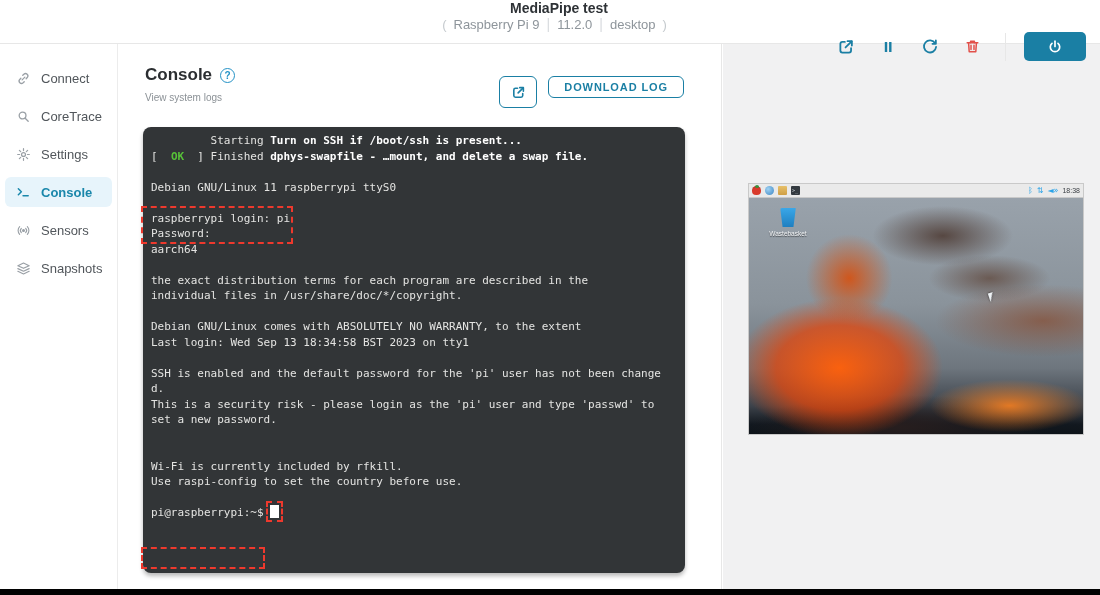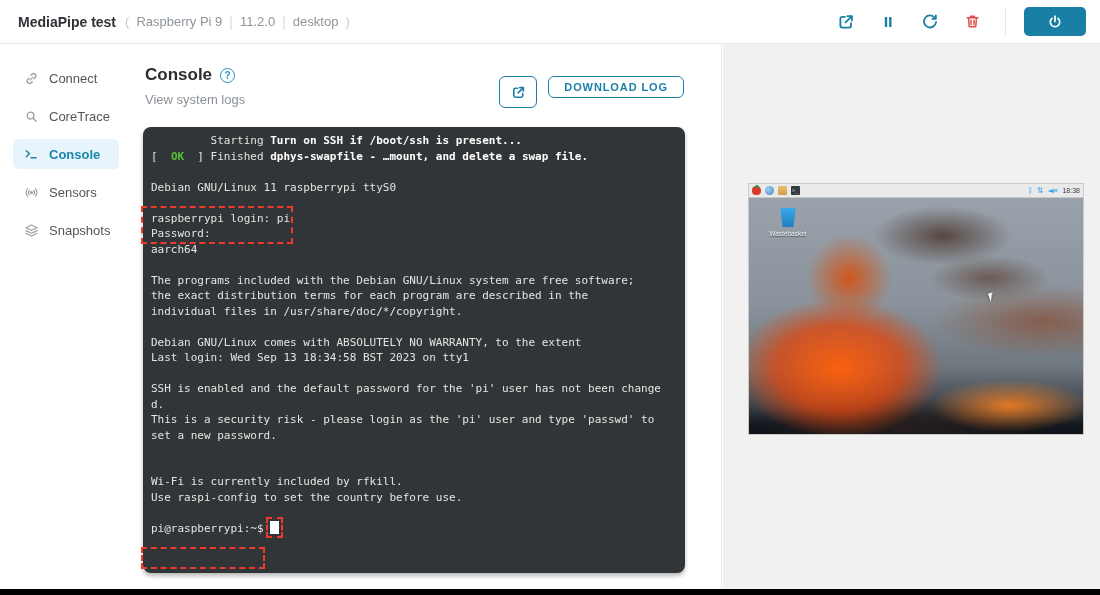--- a/index.html
+++ b/index.html
@@ -1,50 +1,50 @@
 <!DOCTYPE html>
 <html><head>
 <meta charset="utf-8">
 <style>
   * { box-sizing: border-box; margin: 0; padding: 0; }
   html,body { width:1100px; height:595px; }
   body { position:relative; background:#fff; font-family:"Liberation Sans",sans-serif; overflow:hidden; }
 
   
   .topbar { position:absolute; top:0; left:0; width:1100px; height:44px; background:#fff;
-            border-bottom:1px solid #e7e7e7; display:flex; align-items:center; z-index:5; }
+            border-bottom:1px solid #e7e7e7; display:flex; align-items:center; z-index:5;flex-direction:column; }
   .app-title { margin-left:18px; font-weight:bold; font-size:14px; color:#2e3236; }
   .app-sub { margin-left:9px; font-size:13px; color:#8e959b; display:flex; align-items:center; gap:7px; }
   .paren { color:#c5cace; }
   .vdiv { color:#d8dbde; font-size:14px; }
   .topbar-actions { margin-left:auto; display:flex; align-items:center; padding-right:14px; }
   .icon-btn { width:24px; height:24px; margin:0 9px; color:#1a7fa4; display:flex; align-items:center; justify-content:center; cursor:pointer; }
   .icon-btn.danger { color:#e2504a; }
   .action-sep { width:1px; height:28px; background:#e7e7e7; margin:0 12px; }
   .power-btn { width:62px; height:29px; margin-left:6px; background:#1a7fa4; border:none; border-radius:5px;
                color:#fff; display:flex; align-items:center; justify-content:center; cursor:pointer; }
 
   
-  .sidebar { position:absolute; top:44px; left:8px; width:118px; bottom:6px; background:#fff;
+  .sidebar { position:absolute; top:44px; left:0; width:118px; bottom:6px; background:#fff;
              border-right:1px solid #ececec; padding-top:11px; }
   .side-item { display:flex; align-items:center; gap:10px; height:30px; margin:8px 5px; padding-left:11px;
                border-radius:6px; font-size:13px; color:#51565b; cursor:pointer; }
   .side-item .sicon { display:flex; color:#9aa0a6; }
   .side-item.active { background:#e7f4fb; color:#1a87ab; font-weight:bold;}
   .side-item.active .sicon { color:#1a87ab; }
 
   
   .main { position:absolute; top:44px; left:119px; width:603px; bottom:6px; background:#fff;
           border-right:1px solid #e7e7e7; }
   .page-title { display:flex; align-items:center; gap:8px; margin:21px 0 7px 26px;
                 font-size:17px; font-weight:bold; color:#2b2e31; }
   .help-badge { width:15px; height:15px; border:1.4px solid #2492c6; border-radius:50%;
                 color:#2492c6; font-size:10px; font-weight:bold; display:flex; align-items:center;
                 justify-content:center; cursor:pointer; }
-  .page-sub { margin-left:26px; font-size:13px; color:#8b9196; }
+  .page-sub { margin-left:26px; font-size:10px; color:#8b9196; }
   .head-buttons { position:absolute; top:32px; right:37px; display:flex; gap:11px; }
   .obtn { border:1.4px solid #1a7fa4; border-radius:6px; background:#fff; color:#1a7fa4;
           display:flex; align-items:center; justify-content:center; cursor:pointer; }
   .btn-ext { width:38px; height:32px; }
   .btn-dl { height:22px; padding:0 15px; font-size:11px; font-weight:bold; letter-spacing:0.9px;
             font-family:"Liberation Sans",sans-serif; }
 
   
   .terminal { position:absolute; left:24px; top:83px; width:542px; height:446px;
               background:#323537; border-radius:8px; padding:6px 8px;
@@ -172,20 +172,29 @@
   </div>
   <div class="side-item">
     <span class="sicon">
       <svg width="15" height="15" viewBox="0 0 16 16" fill="none" stroke="currentColor" stroke-width="1.4" stroke-linecap="round">
         <circle cx="7" cy="7" r="3.6"></circle>
           <path d="M9.8 9.8L13 13"></path>
       </svg>
     </span>
     <span>CoreTrace</span>
   </div>
+  <div class="side-item">
+    <span class="sicon">
+      <svg width="15" height="15" viewBox="0 0 16 16" fill="none" stroke="currentColor" stroke-width="1.3" stroke-linecap="round">
+        <circle cx="8" cy="8" r="2.1"></circle>
+        <path d="M8 1.8v2M8 12.2v2M1.8 8h2M12.2 8h2M3.6 3.6L5 5M11 11l1.4 1.4M12.4 3.6L11 5M5 11l-1.4 1.4"></path>
+      </svg>
+    </span>
+    <span>Settings</span>
+  </div>
   <div class="side-item active">
     <span class="sicon">
       <svg width="15" height="15" viewBox="0 0 16 16" fill="none" stroke="currentColor" stroke-width="1.6" stroke-linecap="round" stroke-linejoin="round">
         <path d="M2.5 4l3.2 3.2L2.5 10.4"></path>
           <path d="M7.5 11.5h5.5"></path>
       </svg>
     </span>
     <span>Console</span>
   </div>
   <div class="side-item">
@@ -234,21 +243,20 @@
     <div>
         <div class="tline"><span>         Starting </span><span class="b">Turn on SSH if /boot/ssh is present...</span></div>
         <div class="tline"><span>[  </span><span class="ok">OK</span><span>  ] Finished </span><span class="b">dphys-swapfile - …mount, and delete a swap file.</span></div>
         <div class="tline">&nbsp;</div>
         <div class="tline"><span>Debian GNU/Linux 11 raspberrypi ttyS0</span></div>
         <div class="tline">&nbsp;</div>
         <div class="tline"><span>raspberrypi login: pi</span></div>
         <div class="tline"><span>Password:</span></div>
         <div class="tline"><span>aarch64</span></div>
         <div class="tline">&nbsp;</div>
-        <div class="tline"><span>The programs included with the Debian GNU/Linux system are free software;</span></div>
         <div class="tline"><span>the exact distribution terms for each program are described in the</span></div>
         <div class="tline"><span>individual files in /usr/share/doc/*/copyright.</span></div>
         <div class="tline">&nbsp;</div>
         <div class="tline"><span>Debian GNU/Linux comes with ABSOLUTELY NO WARRANTY, to the extent</span></div>
         <div class="tline"><span>Last login: Wed Sep 13 18:34:58 BST 2023 on tty1</span></div>
         <div class="tline">&nbsp;</div>
         <div class="tline"><span>SSH is enabled and the default password for the 'pi' user has not been change</span></div>
         <div class="tline"><span>d.</span></div>
         <div class="tline"><span>This is a security risk - please login as the 'pi' user and type 'passwd' to</span></div>
         <div class="tline"><span>set a new password.</span></div>

